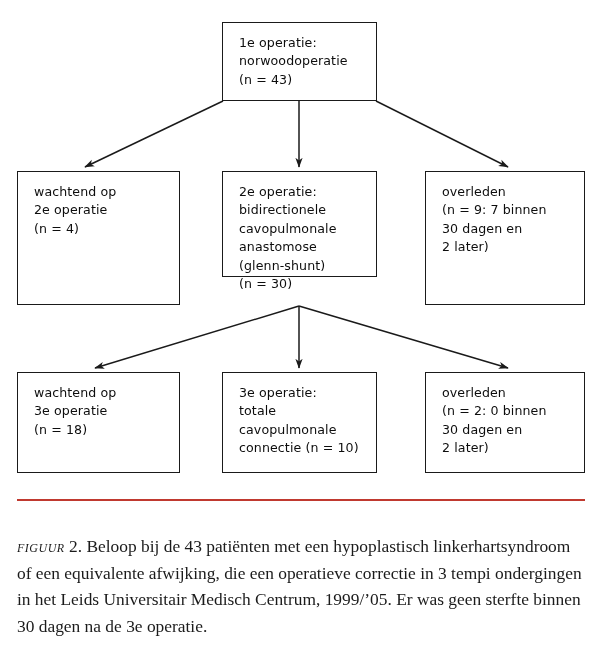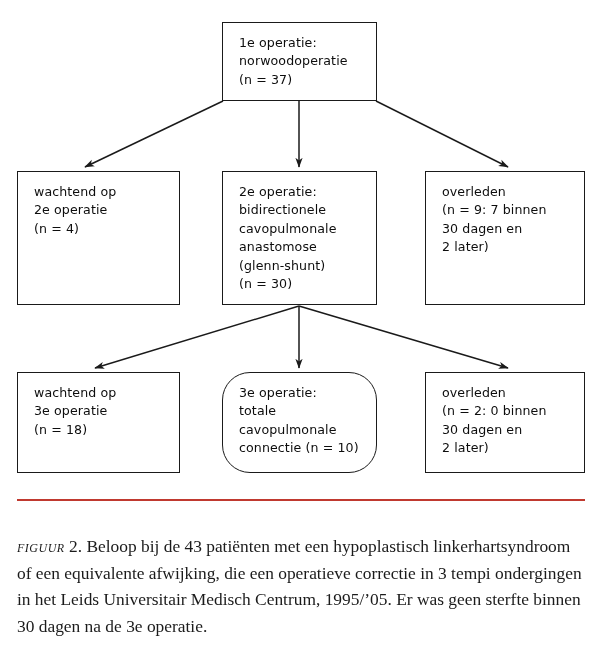--- a/index.html
+++ b/index.html
@@ -48,25 +48,25 @@
   .node .node-text {
     display: block;
     white-space: pre-line;
     padding: 11px 0 0 16px;
   }
 
   
   #node-root      { left: 222px; top: 22px;  width: 155px; height: 79px; }
   
   #node-wait2     { left: 17px;  top: 171px; width: 163px; height: 134px; }
-  #node-op2       { left: 222px; top: 171px; width: 155px; height: 134px; }
+  #node-op2       { left: 222px; top: 171px; width: 155px; height: 106px; }
   #node-dead2     { left: 425px; top: 171px; width: 160px; height: 134px; }
   
   #node-wait3     { left: 17px;  top: 372px; width: 163px; height: 101px; }
-  #node-op3       { left: 222px; top: 372px; width: 155px; height: 101px; border-radius: 28px; }
+  #node-op3       { left: 222px; top: 372px; width: 155px; height: 101px; }
   #node-dead3     { left: 425px; top: 372px; width: 160px; height: 101px; }
 
   
   #caption-rule {
     position: absolute;
     left: 17px;
     top: 499px;
     width: 568px;
     height: 0;
     border-top: 2.1px solid #c0392f;
@@ -110,21 +110,21 @@
       <line x1="376" y1="101" x2="508" y2="167" stroke="#1a1a1a" stroke-width="1.5" marker-end="url(#ah)"></line>
 
       <line x1="299" y1="306" x2="95" y2="368" stroke="#1a1a1a" stroke-width="1.5" marker-end="url(#ah)"></line>
       <line x1="299" y1="306" x2="299" y2="368" stroke="#1a1a1a" stroke-width="1.5" marker-end="url(#ah)"></line>
       <line x1="299" y1="306" x2="508" y2="368" stroke="#1a1a1a" stroke-width="1.5" marker-end="url(#ah)"></line>
     </svg>
 
     <div class="node" id="node-root">
       <span class="node-text">1e operatie:
 norwoodoperatie
-(n = 37)</span>
+(n = 43)</span>
     </div>
 
     <div class="node" id="node-wait2">
       <span class="node-text">wachtend op
 2e operatie
  (n = 4)</span>
     </div>
 
     <div class="node" id="node-op2">
       <span class="node-text">2e operatie:
@@ -159,15 +159,15 @@
       <span class="node-text">overleden
 (n = 2: 0 binnen
 30 dagen en
 2 later)</span>
     </div>
 
   </div>
 
   <div id="caption-rule"></div>
 
-  <p id="caption"><span class="figlabel">FIGUUR</span><span> 2. </span><span>Beloop bij de 43 patiënten met een hypoplastisch linkerhartsyndroom of een equivalente afwijking, die een operatieve correctie in 3 tempi ondergingen in het Leids Universitair Medisch Centrum, 1995/’05. Er was geen sterfte binnen 30 dagen na de 3e operatie.</span></p>
+  <p id="caption"><span class="figlabel">FIGUUR</span><span> 2. </span><span>Beloop bij de 43 patiënten met een hypoplastisch linkerhartsyndroom of een equivalente afwijking, die een operatieve correctie in 3 tempi ondergingen in het Leids Universitair Medisch Centrum, 1999/’05. Er was geen sterfte binnen 30 dagen na de 3e operatie.</span></p>
 
 </div>
 
 </body></html>

